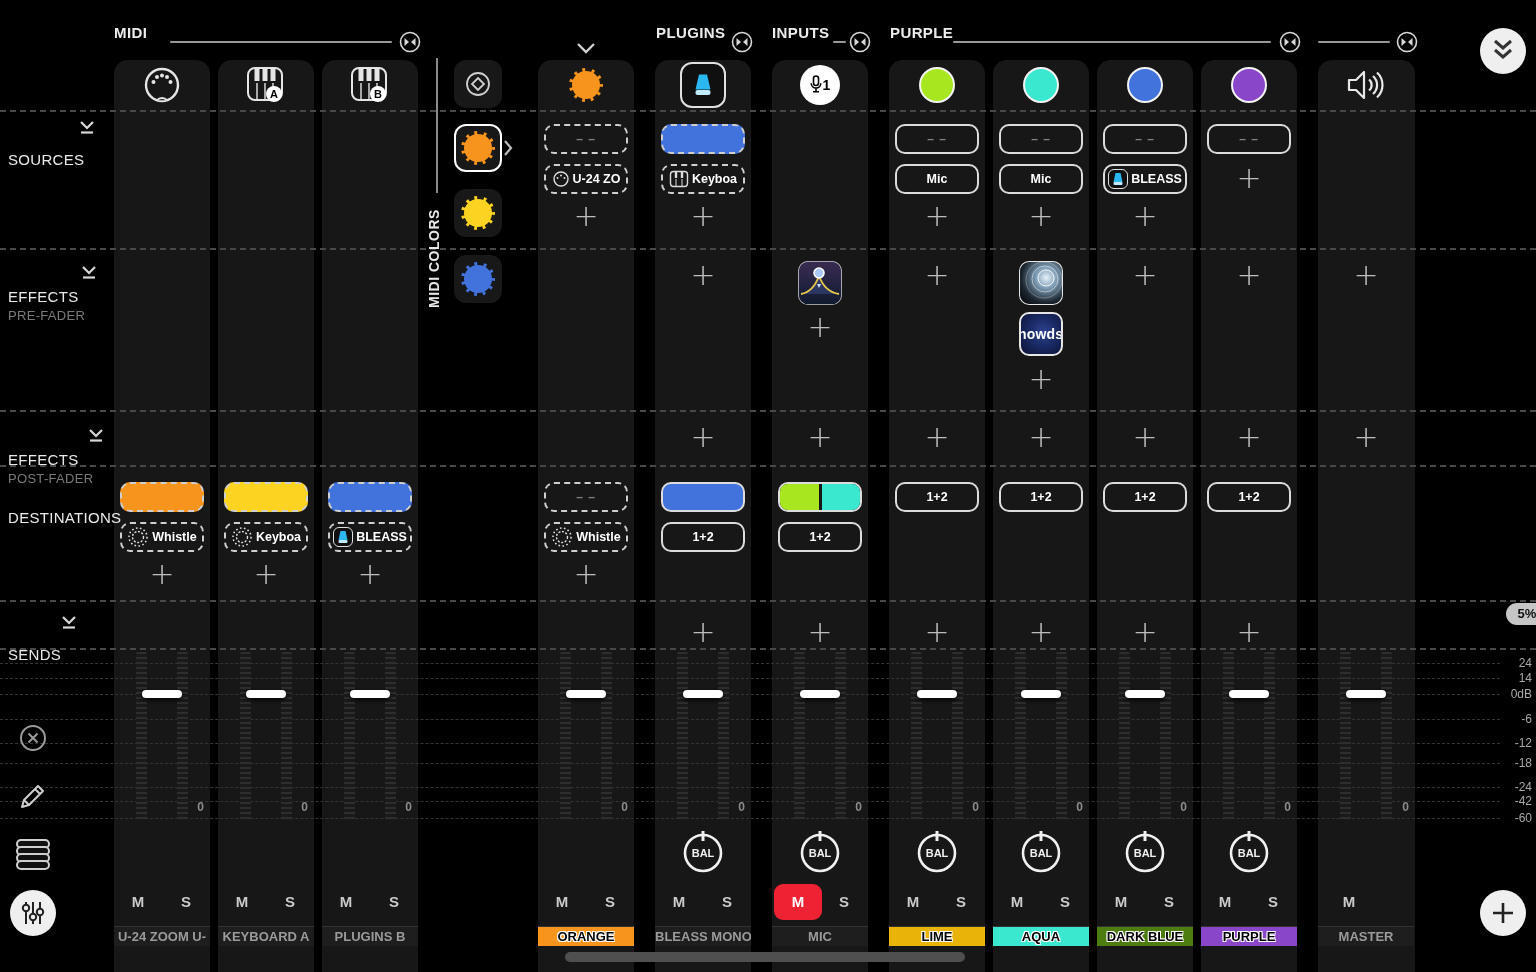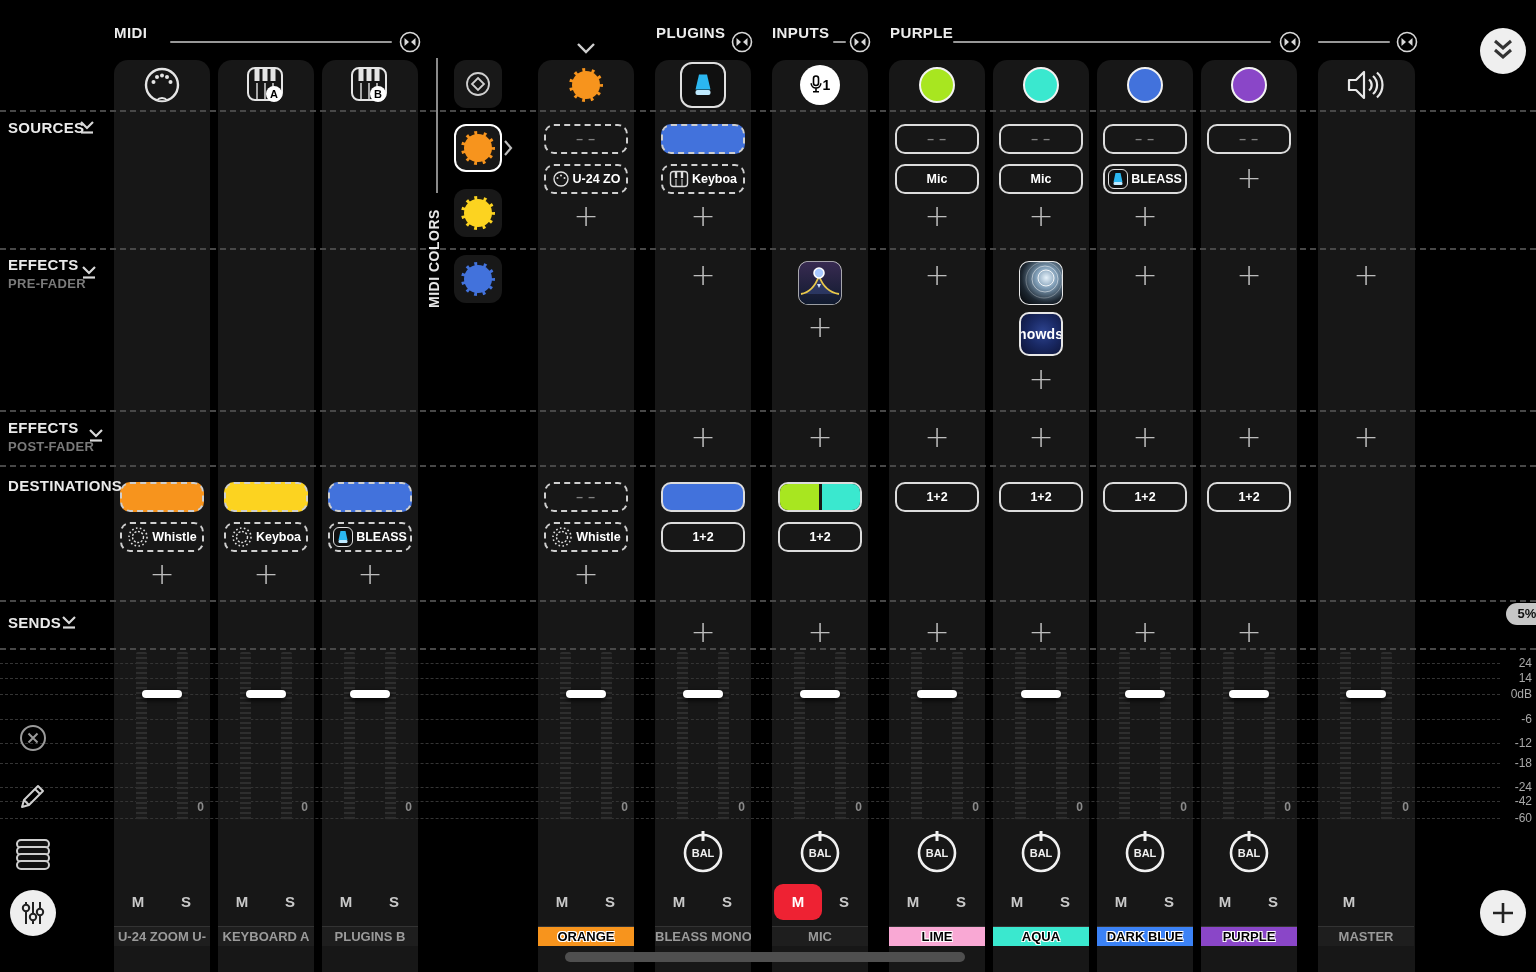--- a/index.html
+++ b/index.html
@@ -49,21 +49,21 @@
   .muted{top:824px;left:2px;width:48px;height:36px;line-height:36px;background:#ee2233;color:#fff;
     border-radius:9px;}
   .ch-label{top:866px;left:0;width:96px;height:19px;line-height:19px;text-align:center;font-size:13px;
     font-weight:700;color:#9b9b9b;background:#1e1e1e;border-top:1px solid #333;white-space:nowrap;overflow:hidden;}
   .ch-label.colored{color:#000;text-shadow:-1px -1px 0 #fff,1px -1px 0 #fff,-1px 1px 0 #fff,1px 1px 0 #fff;}
 
   
   .hdr{position:absolute;top:24px;font-size:15px;font-weight:700;color:#ececec;letter-spacing:.4px;z-index:10;}
   .hline{position:absolute;top:41px;height:2px;background:#989898;border-radius:1px;z-index:10;}
   .hicon{position:absolute;z-index:11;}
-  .side-label{position:absolute;left:8px;font-size:15px;font-weight:700;color:#eaeaea;letter-spacing:.3px;z-index:10;}
+  .side-label{position:absolute;left:8px;font-size:15px;font-weight:400;color:#eaeaea;letter-spacing:.3px;z-index:10;margin-top:32px;}
   .side-sub{color:#7a7a7a;font-size:13px;}
   .tick{position:absolute;right:4px;font-size:12px;color:#a8a8a8;z-index:10;}
 
   
   .mcbtn{position:absolute;left:454px;width:48px;height:48px;border-radius:12px;background:#181818;
     display:flex;align-items:center;justify-content:center;z-index:10;box-sizing:border-box;}
   .mcbtn.sel{border:2px solid #fff;}
   .ccd{width:34px;height:34px;border-radius:50%;border:3px dashed rgba(20,20,20,.95);box-sizing:border-box;}
   .cc{width:36px;height:36px;border-radius:50%;border:2px solid #f2f2f2;box-sizing:border-box;}
   .vtext{position:absolute;left:426px;top:194px;height:114px;writing-mode:vertical-rl;transform:rotate(180deg);
@@ -325,21 +325,21 @@
     <div class="val">0</div>
     <div class="bal">
       <svg width="44" height="44" viewBox="0 0 44 44">
           <circle cx="22" cy="23" r="18" fill="none" stroke="#f0f0f0" stroke-width="2.6"></circle>
           <line x1="22" y1="1" x2="22" y2="11" stroke="#f0f0f0" stroke-width="3"></line>
           <text x="22" y="27" font-size="11" font-weight="bold" fill="#f0f0f0" text-anchor="middle" font-family="Liberation Sans,sans-serif">BAL</text>
         </svg>
     </div>
     <div class="msbtn mpos">M</div>
     <div class="msbtn spos">S</div>
-    <div class="ch-label colored" style="background: #f9a8d4;">LIME</div>
+    <div class="ch-label colored" style="background: #eab308;">LIME</div>
   </div>
 
   <div class="ch" style="left:993px">
     <div class="ch-icon">
         <span class="cc" style="background: rgb(58, 232, 207);"></span>
       </div>
     <div class="pill solid" style="top:64px">
         <span class="empty-txt">– –</span>
       </div>
     <div class="pill solid" style="top:104px">
@@ -416,21 +416,21 @@
     <div class="val">0</div>
     <div class="bal">
       <svg width="44" height="44" viewBox="0 0 44 44">
           <circle cx="22" cy="23" r="18" fill="none" stroke="#f0f0f0" stroke-width="2.6"></circle>
           <line x1="22" y1="1" x2="22" y2="11" stroke="#f0f0f0" stroke-width="3"></line>
           <text x="22" y="27" font-size="11" font-weight="bold" fill="#f0f0f0" text-anchor="middle" font-family="Liberation Sans,sans-serif">BAL</text>
         </svg>
     </div>
     <div class="msbtn mpos">M</div>
     <div class="msbtn spos">S</div>
-    <div class="ch-label colored" style="background: #3b82f6;">DARK BLUE</div>
+    <div class="ch-label colored" style="background: #4d7c0f;">DARK BLUE</div>
   </div>
 
   <div class="ch" style="left:1201px">
     <div class="ch-icon">
         <span class="cc" style="background: rgb(138, 70, 200);"></span>
       </div>
     <div class="pill solid" style="top:64px">
         <span class="empty-txt">– –</span>
       </div>
     <div class="plus" style="top:104px">+</div>

